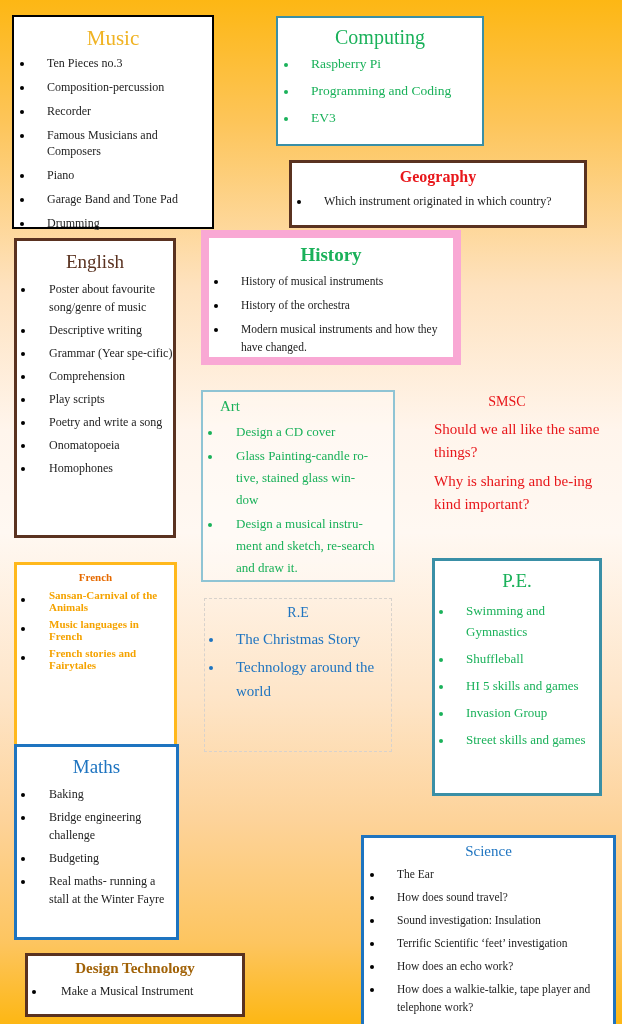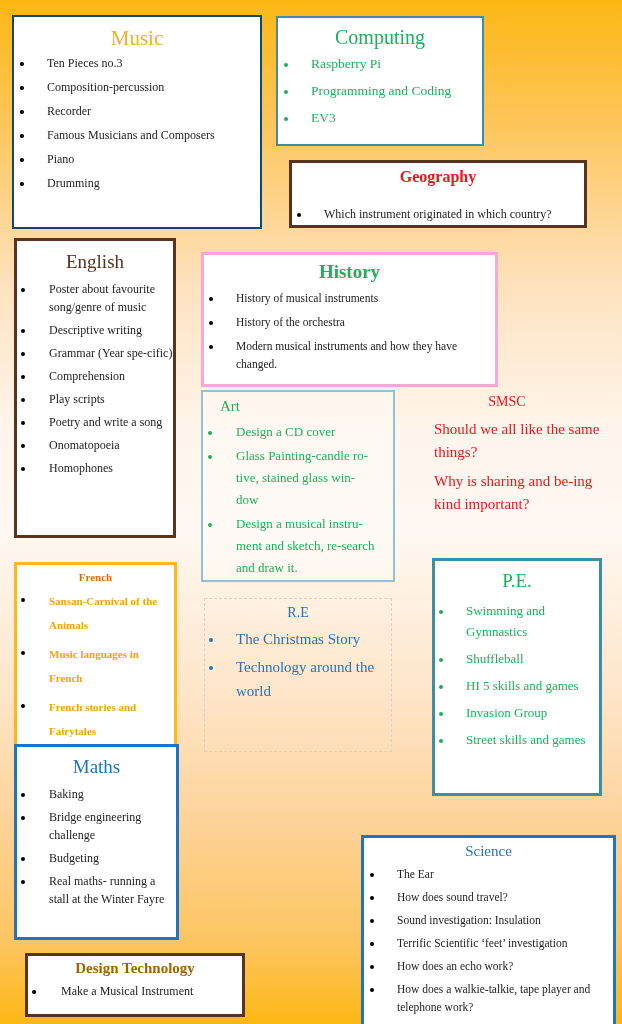--- a/index.html
+++ b/index.html
@@ -14,64 +14,64 @@
   .box h2 { margin: 0; font-weight: normal; text-align: center; }
   .box ul { list-style: none; margin: 0; padding: 0; }
   .box li { position: relative; }
   .box li .dot {
     position: absolute; left: 0; width: 4px; height: 4px; border-radius: 50%;
     background: #000;
   }
   .box li .txt { display: block; }
 
   
-  #music { left: 12px; top: 15px; width: 250px; height: 214px; border: 2px solid #0c4a6e; }
+  #music { left: 12px; top: 15px; width: 202px; height: 214px; border: 2px solid #000000; }
   #music h2 { color: #f0b323; font-size: 21px; margin-top: 9px; margin-bottom: 4px; }
   #music li { font-size: 12px; color: #222; line-height: 16px; margin-bottom: 8px; padding-left: 33px; }
   #music li .dot { left: 6px; top: 7px; }
 
   
   #computing { left: 276px; top: 16px; width: 208px; height: 130px; border: 2px solid #3a8fa6; }
   #computing h2 { color: #1ab15a; font-size: 20px; margin-top: 8px; margin-bottom: 6px; }
   #computing li { font-size: 13.5px; color: #1ab15a; line-height: 18px; margin-bottom: 9px; padding-left: 33px; }
   #computing li .dot { left: 6px; top: 8px; background: #1ab15a; }
 
   
   #geography { left: 289px; top: 160px; width: 298px; height: 68px; border: 3px solid #5a3220; }
-  #geography h2 { color: #e8171b; font-size: 16px; font-weight: bold; margin-top: 5px; margin-bottom: 20px; }
+  #geography h2 { color: #e8171b; font-size: 16px; font-weight: bold; margin-top: 5px; margin-bottom: 7px; }
   #geography li { font-size: 12px; color: #222; padding-left: 32px; line-height: 16px; }
   #geography li .dot { left: 5px; top: 7px; }
 
   
   #english { left: 14px; top: 238px; width: 162px; height: 300px; border: 3px solid #5a3220; }
   #english h2 { color: #5a3220; font-size: 19px; margin-top: 10px; margin-bottom: 7px; }
   #english li { font-size: 12px; color: #222; line-height: 18px; margin-bottom: 5px; padding-left: 32px; }
   #english li .dot { left: 4px; top: 8px; }
 
   
-  #history { left: 201px; top: 252px; width: 297px; height: 135px; border: 3px solid #f9a8d4; }
+  #history { left: 201px; top: 230px; width: 260px; height: 135px; border: 8px solid #f9a8d4; }
   #history h2 { color: #1ab15a; font-size: 19px; font-weight: bold; margin-top: 6px; margin-bottom: 6px; }
   #history li { font-size: 11.5px; color: #222; line-height: 18px; margin-bottom: 6px; padding-left: 32px; padding-right: 4px; }
   #history li .dot { left: 5px; top: 8px; }
 
   
   #art { left: 201px; top: 390px; width: 194px; height: 192px; border: 2px solid #8fc4d4; background: rgba(255,255,255,0.35); }
   #art h2 { color: #1ab15a; font-size: 15px; text-align: left; padding-left: 17px; margin-top: 6px; margin-bottom: 6px; }
   #art li { font-size: 13px; color: #1ab15a; line-height: 22px; margin-bottom: 2px; padding-left: 33px; padding-right: 17px; }
   #art li .dot { left: 5px; top: 10px; background: #1ab15a; }
 
   
   #smsc { left: 428px; top: 394px; width: 190px; height: 140px; background: transparent; }
   #smsc h2 { color: #e8171b; font-size: 14px; margin-bottom: 8px; margin-left: -32px; }
   #smsc p { margin: 0 0 6px 6px; color: #e8171b; font-size: 15px; line-height: 23px; }
 
   
   #french { left: 14px; top: 562px; width: 163px; height: 192px; border: 3px solid #ffb81c; }
   #french h2 { color: #e66a00; font-size: 11px; font-weight: bold; margin-top: 6px; margin-bottom: 6px; }
-  #french li { font-size: 11px; color: #f5a300; font-weight: bold; line-height: 24px; margin-bottom: 5px; padding-left: 32px; }
+  #french li { font-size: 11px; color: #f5a300; font-weight: bold; line-height: 12px; margin-bottom: 5px; padding-left: 32px; }
   #french li .dot { left: 4px; top: 9px; }
 
   
   #re { left: 204px; top: 598px; width: 188px; height: 154px; border: 1px dashed #d8d2cc; background: transparent; }
   #re h2 { color: #1e74c0; font-size: 14px; margin-top: 6px; margin-bottom: 6px; }
   #re li { font-size: 15px; color: #1e74c0; line-height: 24px; margin-bottom: 4px; padding-left: 31px; }
   #re li .dot { left: 4px; top: 11px; background: #1e74c0; }
 
   
   #pe { left: 432px; top: 558px; width: 170px; height: 238px; border: 3px solid #3a8fa6; }
@@ -118,20 +118,24 @@
     <li>
         <span class="dot"></span>
         <span class="txt">Famous Musicians and Composers</span>
       </li>
     <li>
         <span class="dot"></span>
         <span class="txt">Piano</span>
       </li>
     <li>
         <span class="dot"></span>
+        <span class="txt">Garage Band and Tone Pad</span>
+      </li>
+    <li>
+        <span class="dot"></span>
         <span class="txt">Drumming</span>
       </li>
   </ul>
 </div>
 
 <div class="box" id="computing">
   <h2>Computing</h2>
   <ul>
     <li>
         <span class="dot"></span>

